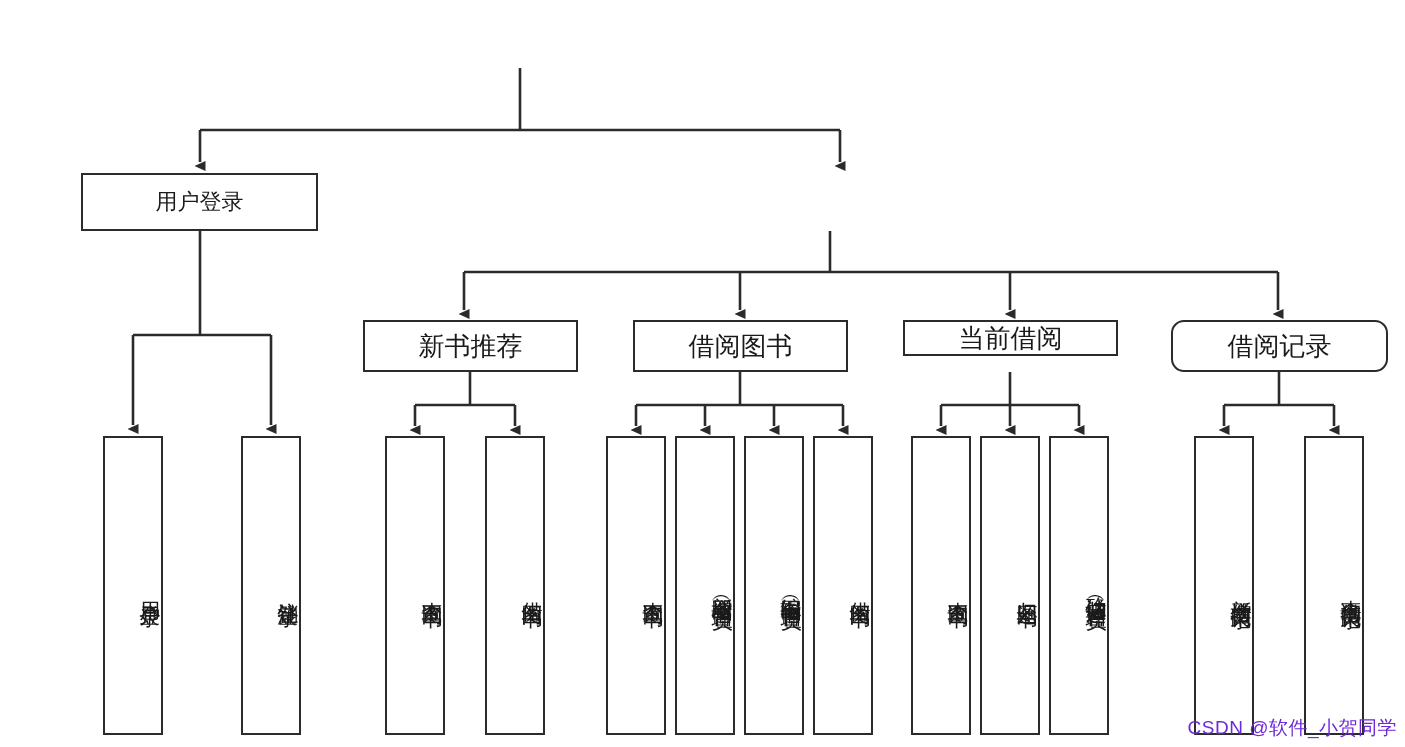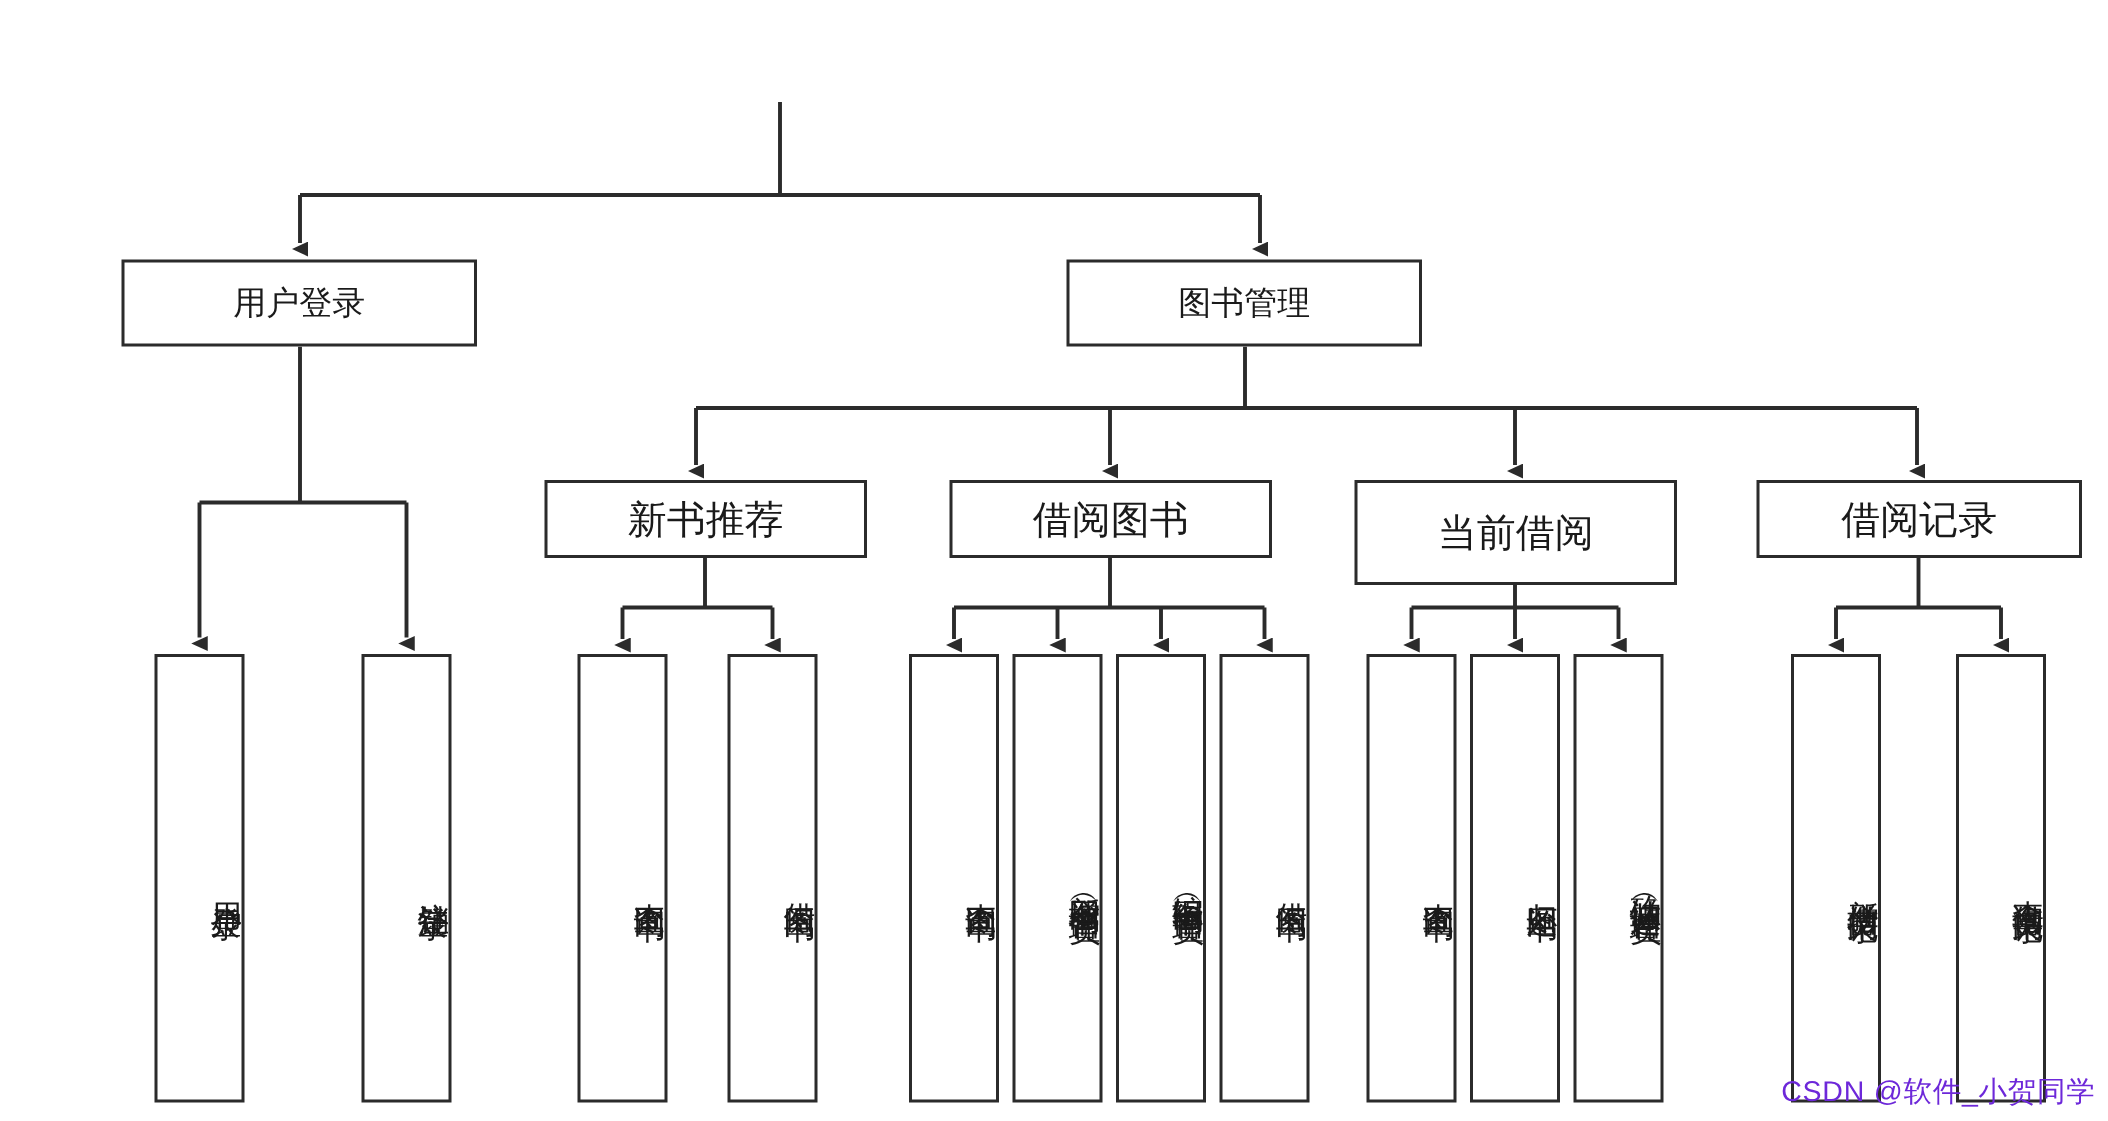--- a/index.html
+++ b/index.html
@@ -122,37 +122,34 @@
       <path d="M1224,405 L1224,426" marker-end="url(#arrow)"></path>
       <path d="M1334,405 L1334,426" marker-end="url(#arrow)"></path>
     </g>
   </svg>
 
 
   <div class="node lvl1" style="left:81px; top:173px; width:237px; height:58px;">
     <span>用户登录</span>
   </div>
 
-  <div class="node lvl1" style="left:711px; top:173px; width:237px; height:58px;">
-    <span>图书管理</span>
-  </div>
 
   <div class="node lvl2" style="left:363px; top:320px; width:215px; height:52px;">
     <span>新书推荐</span>
   </div>
 
   <div class="node lvl2" style="left:633px; top:320px; width:215px; height:52px;">
     <span>借阅图书</span>
   </div>
 
-  <div class="node lvl2" style="left:903px; top:320px; width:215px; height:70px;">
+  <div class="node lvl2" style="left:903px; top:320px; width:215px; height:36px;">
     <span>当前借阅</span>
   </div>
 
-  <div class="node lvl2" style="left:1171px; top:320px; width:217px; height:52px;">
+  <div class="node lvl2" style="left:1171px; top:320px; width:217px; height:52px;border-radius:13px;">
     <span>借阅记录</span>
   </div>
 
   <div class="node leaf" style="left:103px; top:436px; width:60px; height:299px;">
     <span class="leaf-text">用户登录</span>
   </div>
 
   <div class="node leaf" style="left:241px; top:436px; width:60px; height:299px;">
     <span class="leaf-text">注销登录</span>
   </div>

